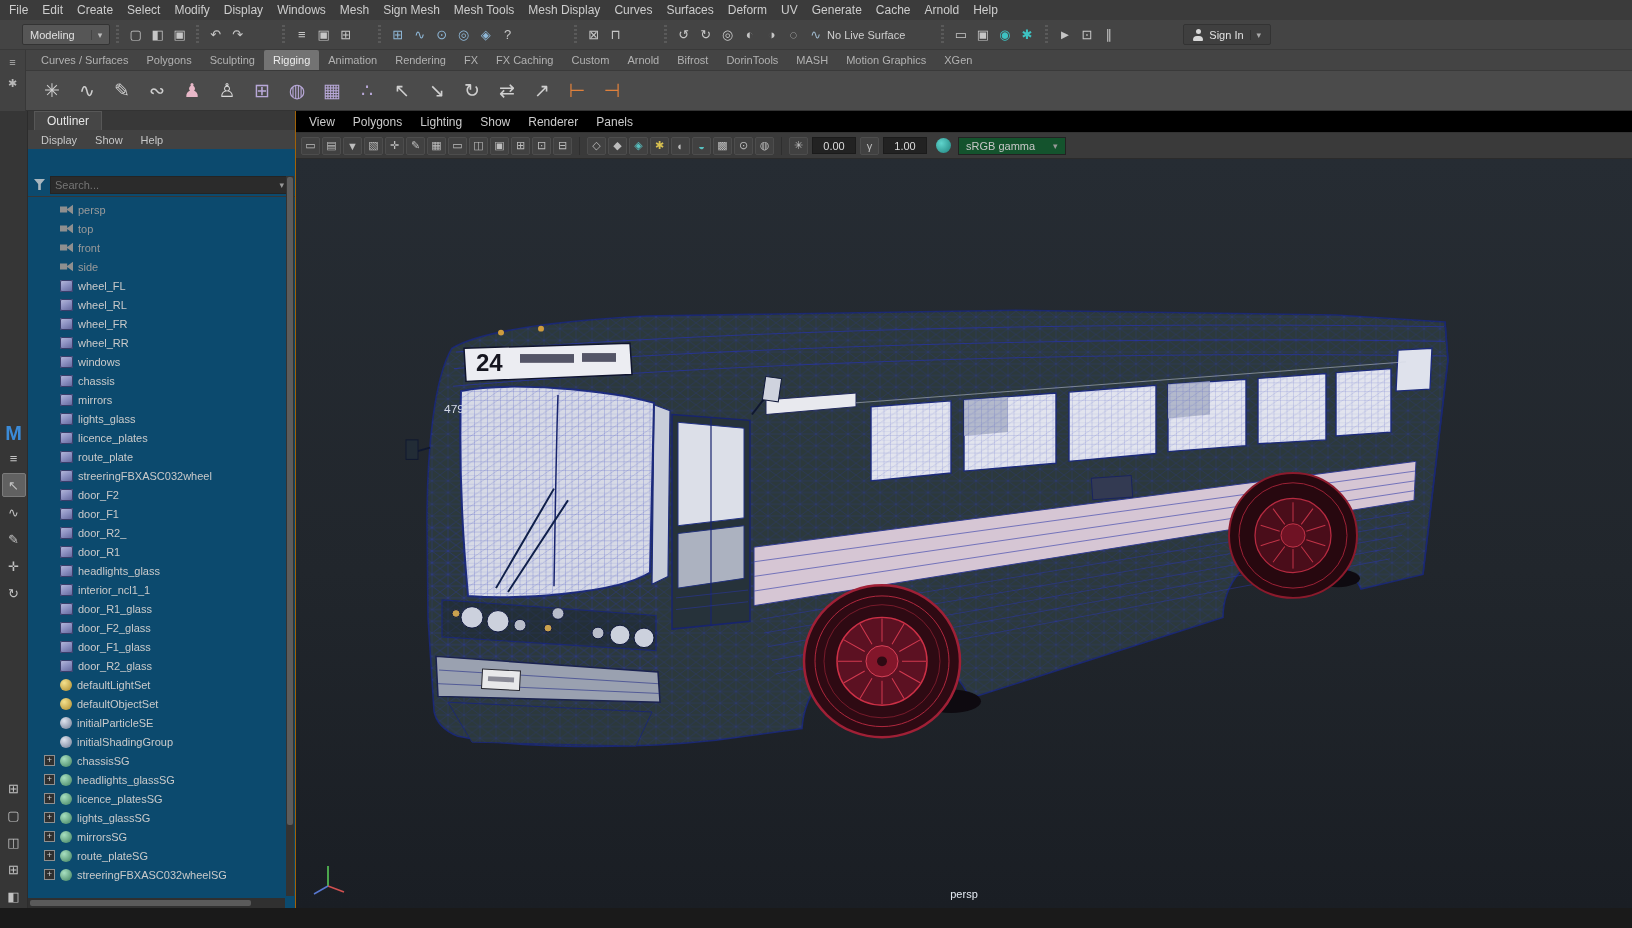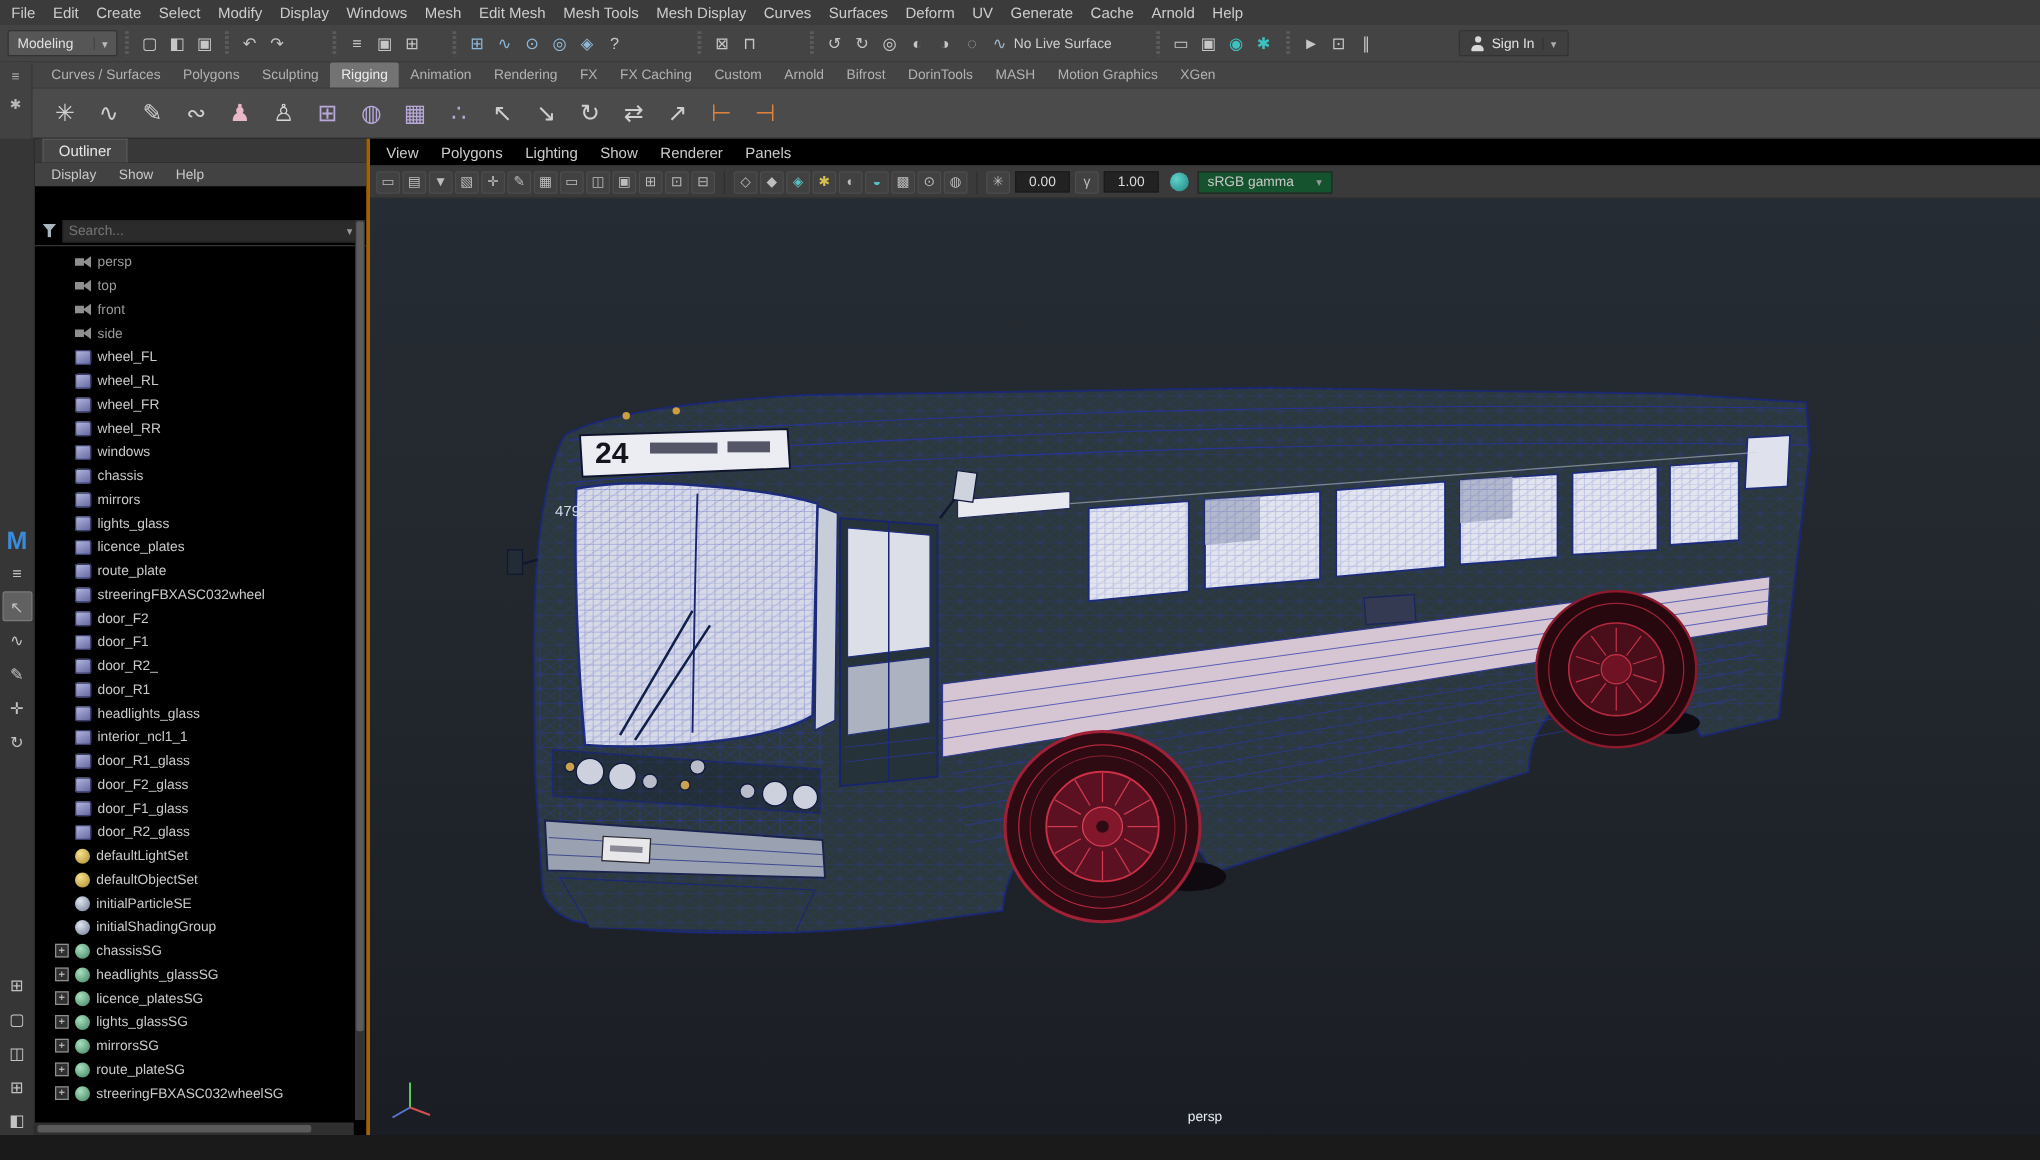--- a/index.html
+++ b/index.html
@@ -4,21 +4,21 @@
 <style>
   * { margin:0; padding:0; box-sizing:border-box; }
   body { background:#1a1a1a; font-family:"Liberation Sans", sans-serif; }
   .app { position:relative; width:1632px; height:908px; background:#444; overflow:hidden; color:#cfcfcf; }
 
   
   .menubar { height:20px; background:#3b3b3b; display:flex; align-items:center; font-size:12px; color:#cdcdcd; padding-left:2px; }
   .menubar .menu-item { padding:2px 7px; white-space:nowrap; }
 
   
-  .statusline { height:30px; background:#444; border-bottom:1px solid #393939; display:flex; align-items:center; padding:0 4px; }
+  .statusline { height:30px; background:#444; border-bottom:1px solid #393939; display:flex; align-items:center; padding:0 20px; }
   .ws-select { height:21px; background:#565656; border:1px solid #333; border-radius:2px; font-size:11px; color:#e0e0e0; display:flex; align-items:center; padding:0 7px; margin-left:2px; }
   .ws-select .ws-label { padding-right:16px; }
   .ws-select .caret { border-left:1px solid #444; padding-left:6px; font-size:9px; color:#bbb; }
   .grip { width:3px; height:20px; margin:0 6px; background:repeating-linear-gradient(180deg,#5a5a5a 0 2px, transparent 2px 4px); flex:0 0 3px; }
   .sl-group { display:flex; align-items:center; gap:1px; }
   .icon-btn { width:21px; height:21px; display:flex; align-items:center; justify-content:center; color:#c6c6c6; font-size:13px; border-radius:2px; }
   .live-surface { display:flex; align-items:center; gap:6px; font-size:11px; color:#cfcfcf; padding:0 6px; height:21px; }
   .live-surface .ls-icon { color:#9fb8cc; font-size:13px; }
   .sign-in { height:21px; background:#3f3f3f; border:1px solid #333; border-radius:2px; display:flex; align-items:center; gap:6px; padding:0 9px; font-size:11px; color:#e2e2e2; }
   .sign-in .caret { font-size:9px; color:#aaa; border-left:1px solid #333; padding-left:6px; }
@@ -37,21 +37,21 @@
   
   .main { position:absolute; top:111px; left:0; right:0; bottom:0; display:flex; }
 
   .toolbox { width:28px; background:#363636; border-right:1px solid #2c2c2c; display:flex; flex-direction:column; align-items:center; gap:3px; padding-top:4px; }
   .tool-btn { width:24px; height:24px; display:flex; align-items:center; justify-content:center; font-size:13px; color:#c2c2c2; border-radius:2px; }
   .tool-btn.active { background:#616161; border:1px solid #7b7b7b; }
   .toolbox span:nth-of-type(8) { margin-top:168px; }
   .maya-logo { margin-top:auto; font-weight:bold; font-size:20px; color:#3b8bd8; padding-bottom:0; line-height:20px; }
 
   
-  .outliner { width:268px; background:#000000; border-right:3px solid #a16207; position:relative; display:flex; flex-direction:column; }
+  .outliner { width:268px; background:#0c4a6e; border-right:1px solid #a16207; position:relative; display:flex; flex-direction:column; }
   .outliner-tabrow { height:19px; background:#383838; display:flex; align-items:flex-end; padding-left:6px; }
   .outliner-tab { font-size:12px; color:#e6e6e6; background:#464646; border:1px solid #575757; border-bottom:none; padding:2px 12px 2px; }
   .outliner-menus { height:19px; background:#424242; display:flex; align-items:center; font-size:11px; color:#c8c8c8; padding-left:4px; }
   .omenu { padding:2px 9px; }
   .outliner-search { height:24px; display:flex; align-items:center; gap:5px; padding:2px 6px; border-bottom:1px solid #363636;margin-top:24px; }
   .filter-icon { width:11px; height:11px; background:#a9b6be; clip-path:polygon(0 0,100% 0,62% 45%,62% 100%,38% 100%,38% 45%); flex:0 0 11px; }
   .search-box { flex:1; height:18px; background:#2b2b2b; border:1px solid #242424; display:flex; align-items:center; padding:0 4px; }
   .search-box input { flex:1; background:transparent; border:none; outline:none; color:#bbb; font-size:11px; font-family:"Liberation Sans",sans-serif; min-width:0; }
   .search-box .caret { font-size:9px; color:#999; }
   .outliner-list { flex:1; padding-top:3px; overflow:hidden; }
@@ -96,21 +96,21 @@
   <div class="menubar">
 
   <span class="menu-item">File</span>
       <span class="menu-item">Edit</span>
       <span class="menu-item">Create</span>
       <span class="menu-item">Select</span>
       <span class="menu-item">Modify</span>
       <span class="menu-item">Display</span>
       <span class="menu-item">Windows</span>
       <span class="menu-item">Mesh</span>
-      <span class="menu-item">Edit Mesh</span>
+      <span class="menu-item">Sign Mesh</span>
       <span class="menu-item">Mesh Tools</span>
       <span class="menu-item">Mesh Display</span>
       <span class="menu-item">Curves</span>
       <span class="menu-item">Surfaces</span>
       <span class="menu-item">Deform</span>
       <span class="menu-item">UV</span>
       <span class="menu-item">Generate</span>
       <span class="menu-item">Cache</span>
       <span class="menu-item">Arnold</span>
       <span class="menu-item">Help</span>

